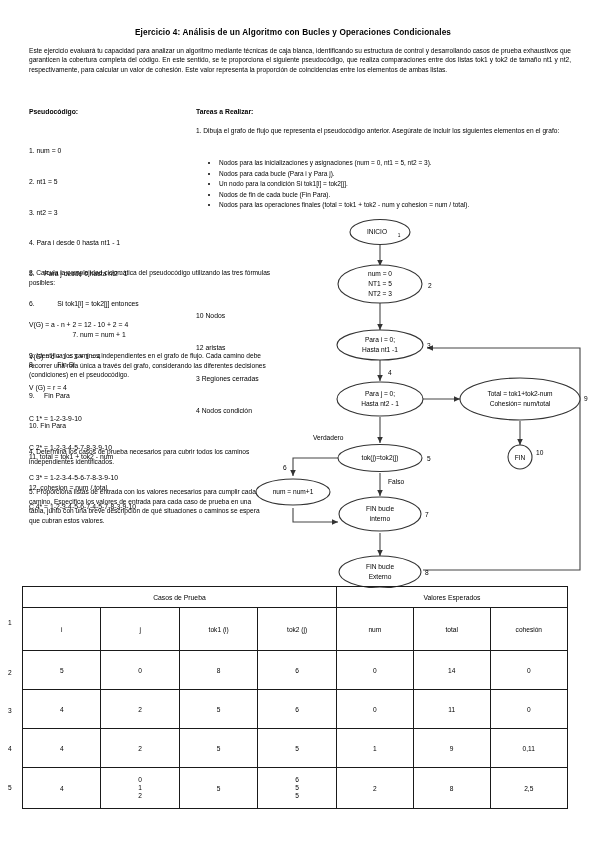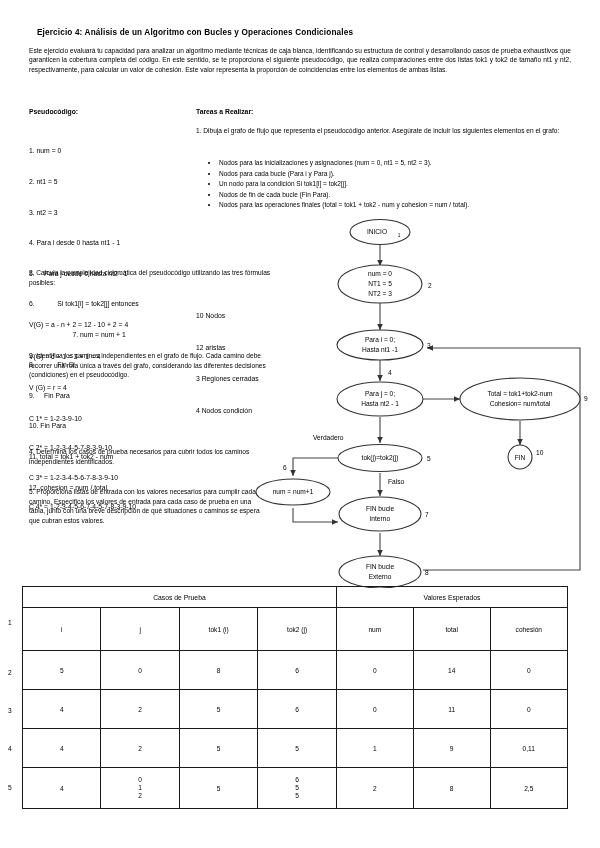--- a/index.html
+++ b/index.html
@@ -39,21 +39,21 @@
   table.cases tr.datarow td{height:38px;}
   table.cases tr.datarow.tall td{height:40px;}
   .multi{line-height:1.22;}
   .rownum{position:absolute;left:8px;font-size:6.6px;}
 </style>
 </head>
 <body>
 
 <div class="page">
 
-  <div class="t title" style="left:37px;top:28px;width:540px;">Ejercicio 4: Análisis de un Algoritmo con Bucles y Operaciones Condicionales</div>
+  <div class="t title" style="left:23px;top:28px;width:540px;text-align:center;">Ejercicio 4: Análisis de un Algoritmo con Bucles y Operaciones Condicionales</div>
 
   <div class="t body" style="left:29px;top:46px;width:542px;">Este ejercicio evaluará tu capacidad para analizar un algoritmo mediante técnicas de caja blanca, identificando su estructura de control y desarrollando casos de prueba exhaustivos que garanticen la cobertura completa del código. En este sentido, se te proporciona el siguiente pseudocódigo, que realiza comparaciones entre dos listas tok1 y tok2 de tamaño nt1 y nt2, respectivamente, para calcular un valor de cohesión. Este valor representa la proporción de coincidencias entre los elementos de ambas listas.</div>
 
   <div class="t lbl" style="left:29px;top:108px;">Pseudocódigo:</div>
 
   <div class="t code" style="left:29px;top:126px;width:180px;">
     <div>1. num = 0</div>
     <div>2. nt1 = 5</div>
     <div>3. nt2 = 3</div>
     <div>4. Para i desde 0 hasta nt1 - 1</div>

